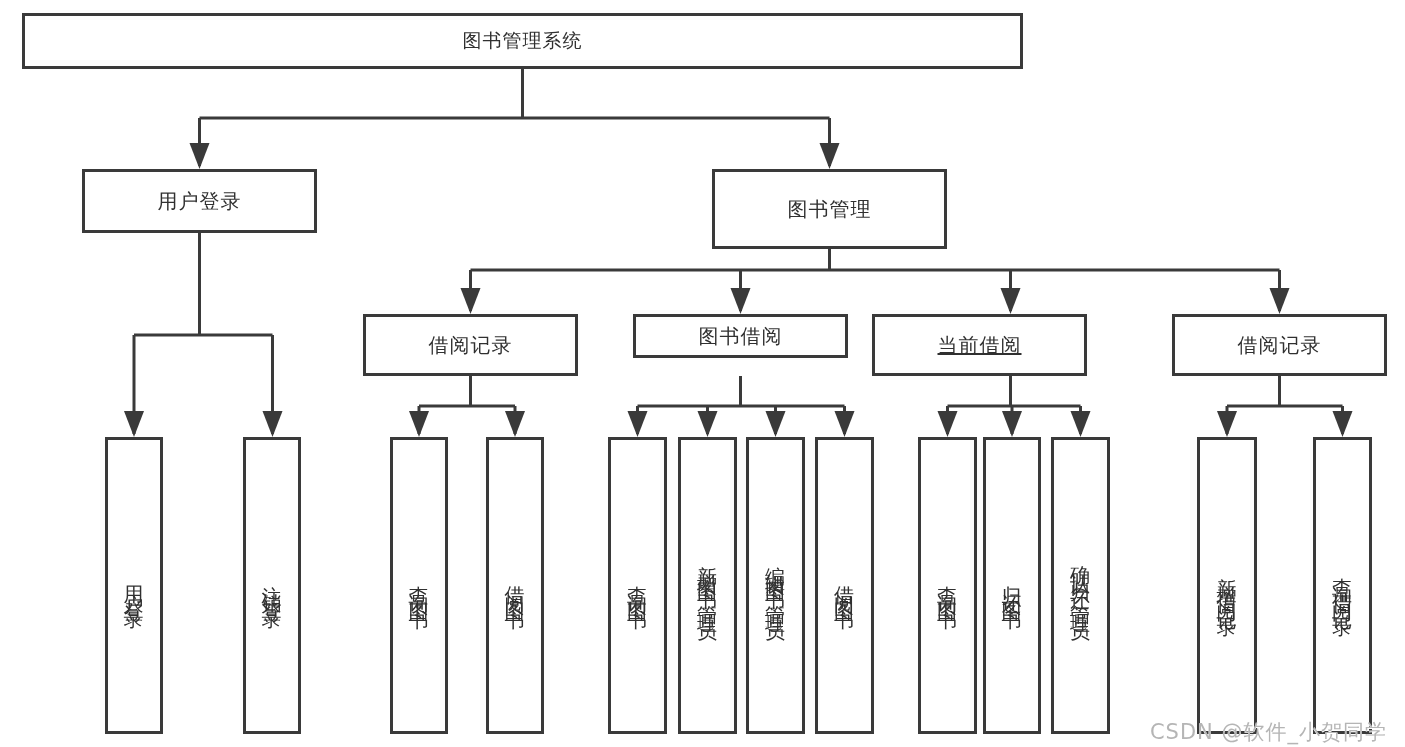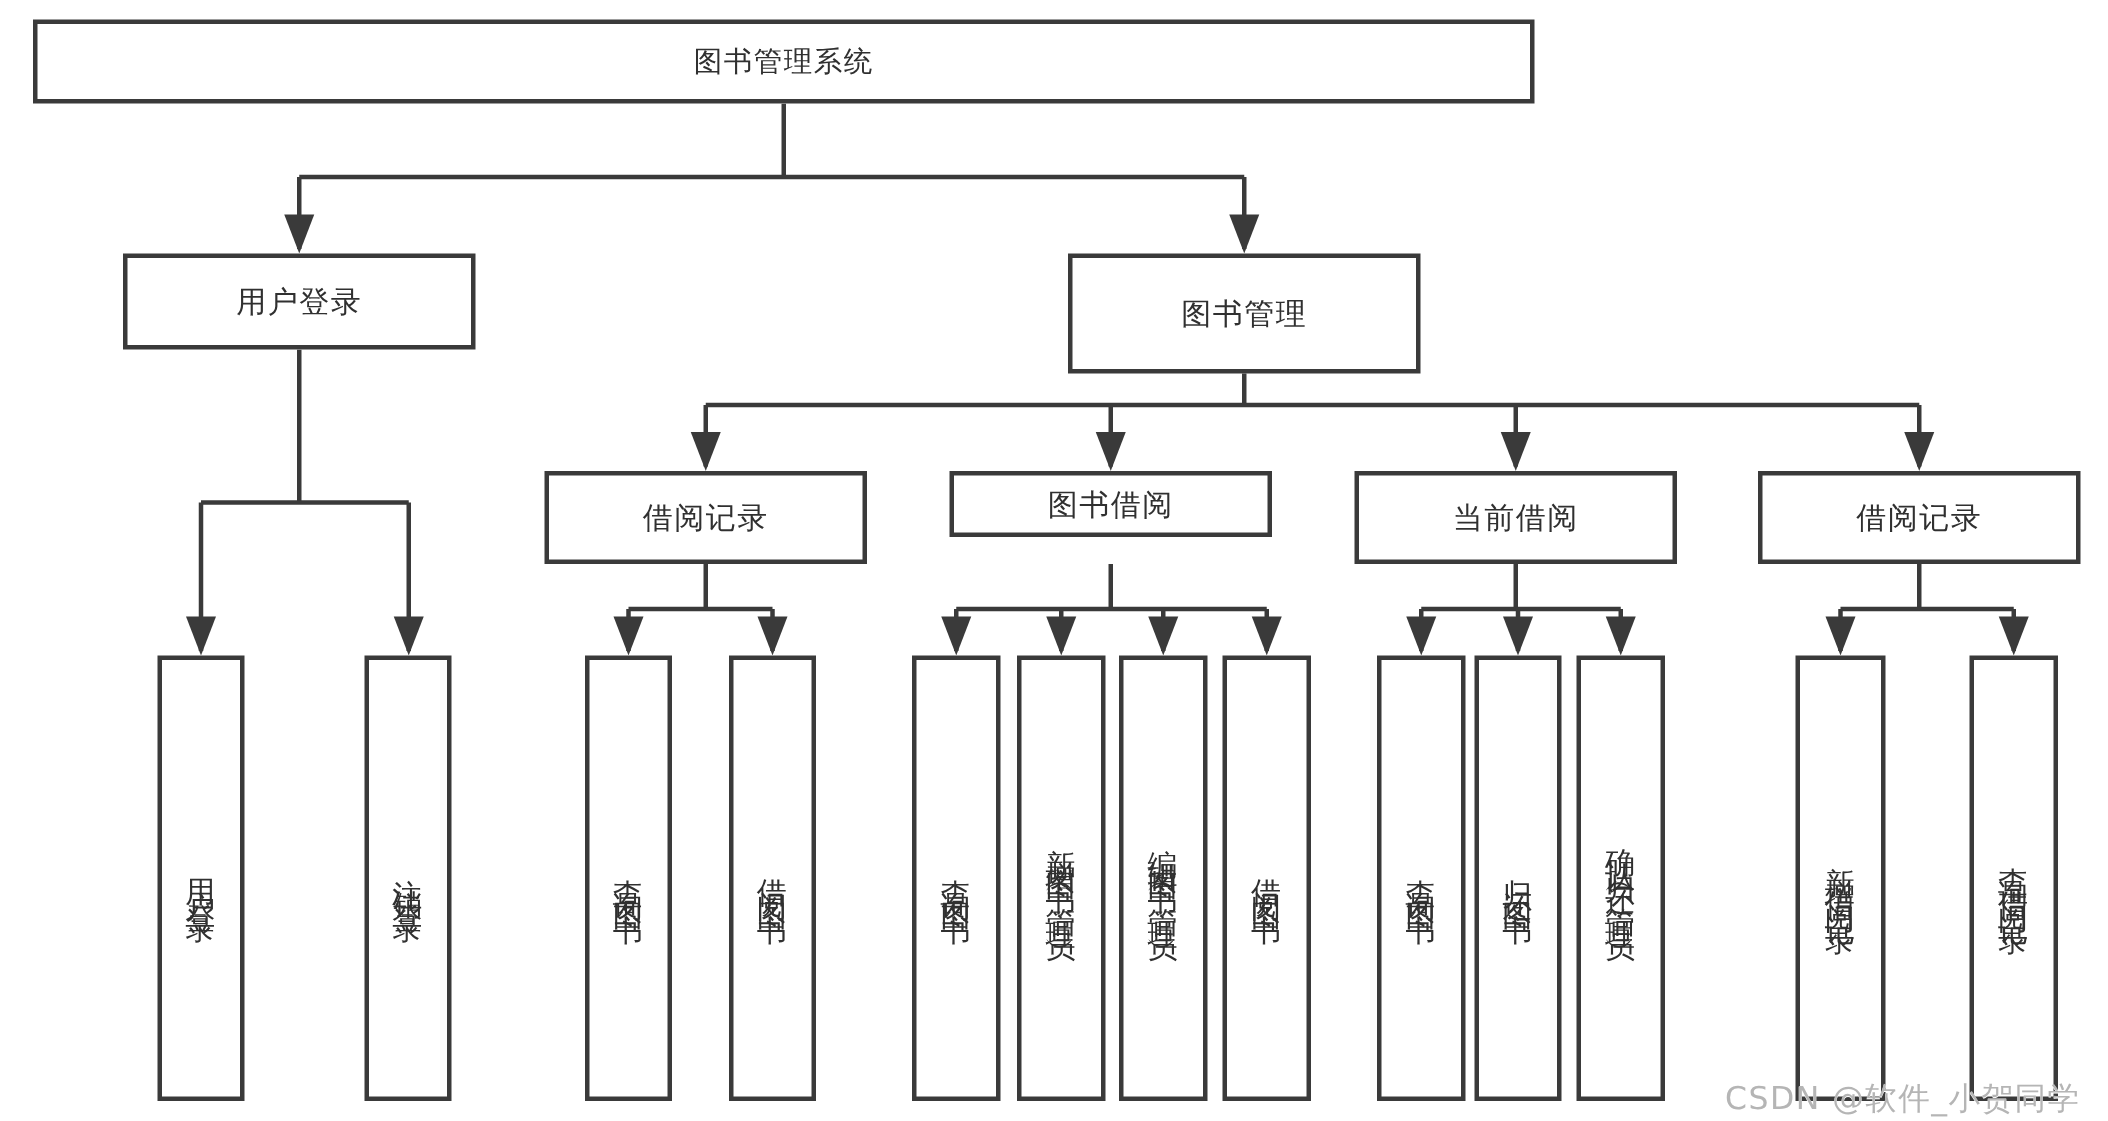--- a/index.html
+++ b/index.html
@@ -109,21 +109,21 @@
   <div class="node h-node" style="left:712px;top:169px;width:235px;height:80px;">
     <span>图书管理</span>
   </div>
 
   <div class="node h-node" style="left:363px;top:314px;width:215px;height:62px;">
     <span>借阅记录</span>
   </div>
   <div class="node h-node" style="left:633px;top:314px;width:215px;height:44px;">
     <span>图书借阅</span>
   </div>
-  <div class="node h-node" style="left:903px;top:314px;width:215px;height:62px;">
+  <div class="node h-node" style="left:872px;top:314px;width:215px;height:62px;text-decoration:underline;">
     <span>当前借阅</span>
   </div>
   <div class="node h-node" style="left:1172px;top:314px;width:215px;height:62px;">
     <span>借阅记录</span>
   </div>
 
   <div class="node v-node" style="left:105px;top:437px;width:58px;height:297px;">
     <span>用户登录</span>
   </div>
   <div class="node v-node" style="left:243px;top:437px;width:58px;height:297px;">

